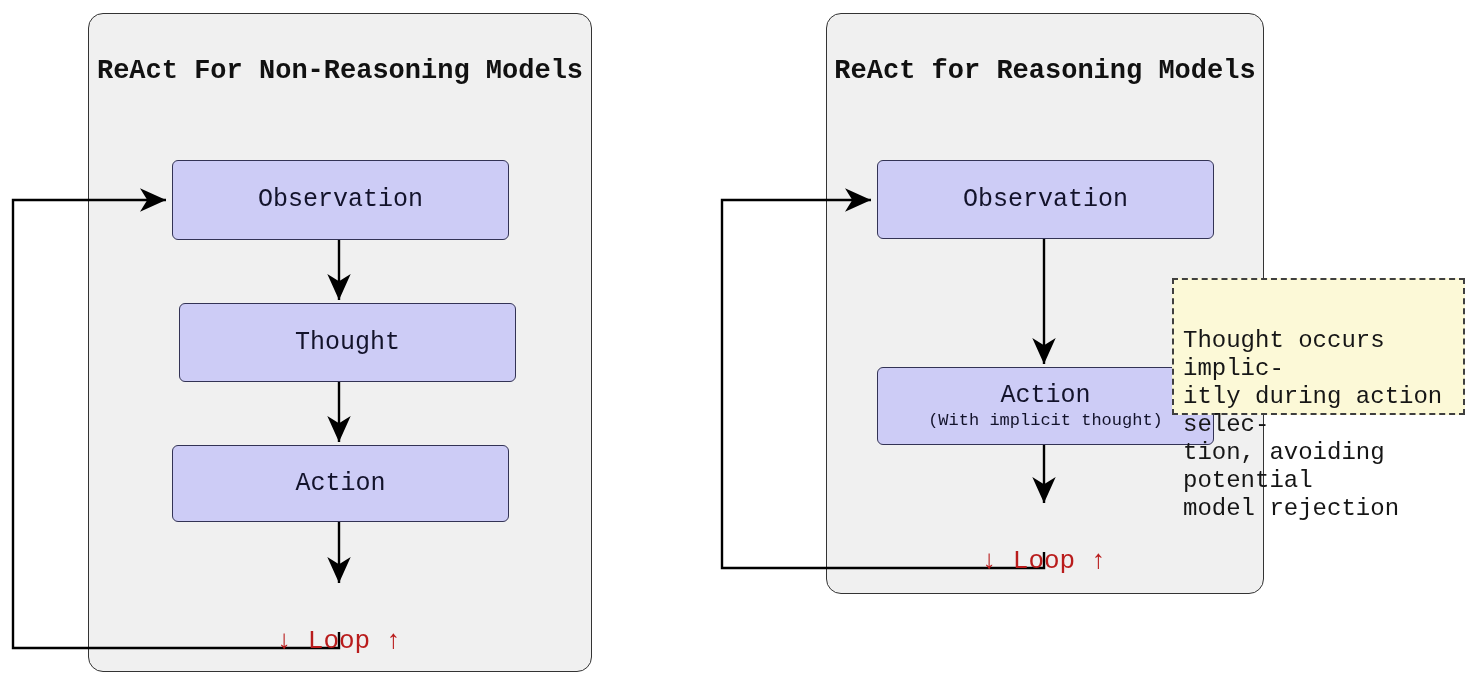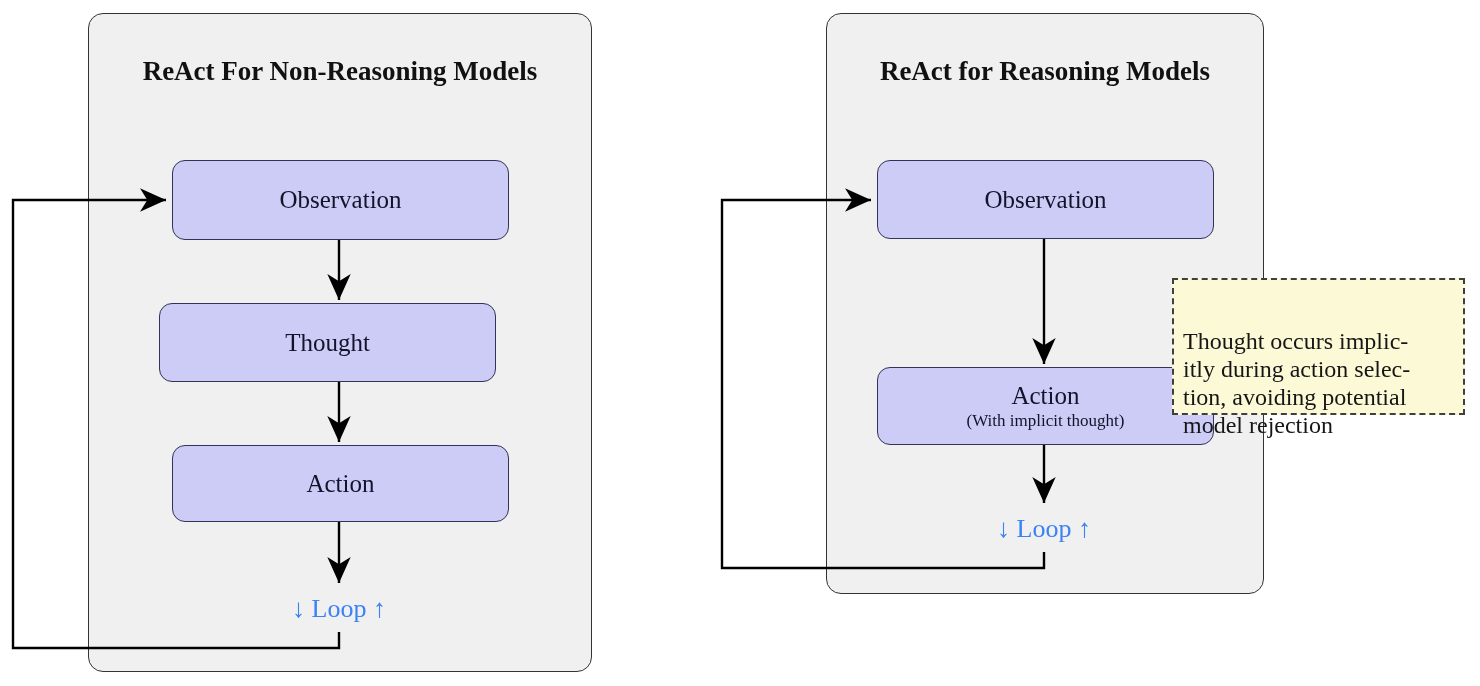--- a/index.html
+++ b/index.html
@@ -7,20 +7,21 @@
     padding: 0;
     background: #ffffff;
     font-family: "Liberation Serif", "DejaVu Serif", serif;
   }
   .canvas {
     position: relative;
     width: 1480px;
     height: 686px;
     background: #ffffff;
     overflow: hidden;
+    font-family: Liberation Mono, monospace;
   }
   .container {
     position: absolute;
     background: #f0f0f0;
     border: 1.5px solid #333333;
     border-radius: 15px;
     z-index: 0;
   }
   .container.left  { left: 88px;  top: 13px; width: 502px; height: 657px; }
   .container.right { left: 826px; top: 13px; width: 436px; height: 579px; }
@@ -38,44 +39,45 @@
     position: absolute;
     left: 0; top: 0;
     width: 1480px; height: 686px;
     z-index: 1;
     pointer-events: none;
   }
   .node {
     position: absolute;
     background: #cdccf6;
     border: 1.5px solid #333355;
-    border-radius: 13px;
+    border-radius: 6px;
     display: flex;
     flex-direction: column;
     align-items: center;
     justify-content: center;
     z-index: 2;
     color: #13132b;
     font-size: 25px;
     line-height: 1.2;
     text-align: center;
   }
   .node .sublabel { font-size: 17px; line-height: 1.15; }
   .node.obs-left     { left: 172px; top: 160px; width: 335px; height: 78px; }
-  .node.thought-left { left: 159px; top: 303px; width: 335px; height: 77px; justify-content: center; }
+  .node.thought-left { left: 179px; top: 303px; width: 335px; height: 77px; justify-content: center; }
   .node.action-left  { left: 172px; top: 445px; width: 335px; height: 75px; }
   .node.obs-right    { left: 877px; top: 160px; width: 335px; height: 77px; }
   .node.action-right { left: 877px; top: 367px; width: 335px; height: 76px; }
   .loop-label {
     position: absolute;
     width: 220px;
     text-align: center;
     font-size: 26px;
-    color: #3b82f6;
+    color: #b91c1c;
     z-index: 2;
+    margin-top: 32px;
   }
   .loop-label.left  { left: 229px; top: 594px; }
   .loop-label.right { left: 934px; top: 514px; }
   .note {
     position: absolute;
     left: 1172px; top: 278px;
     width: 293px; height: 137px;
     box-sizing: border-box;
     background: #fcf9d7;
     border: 2px dashed #3f3f3f;

